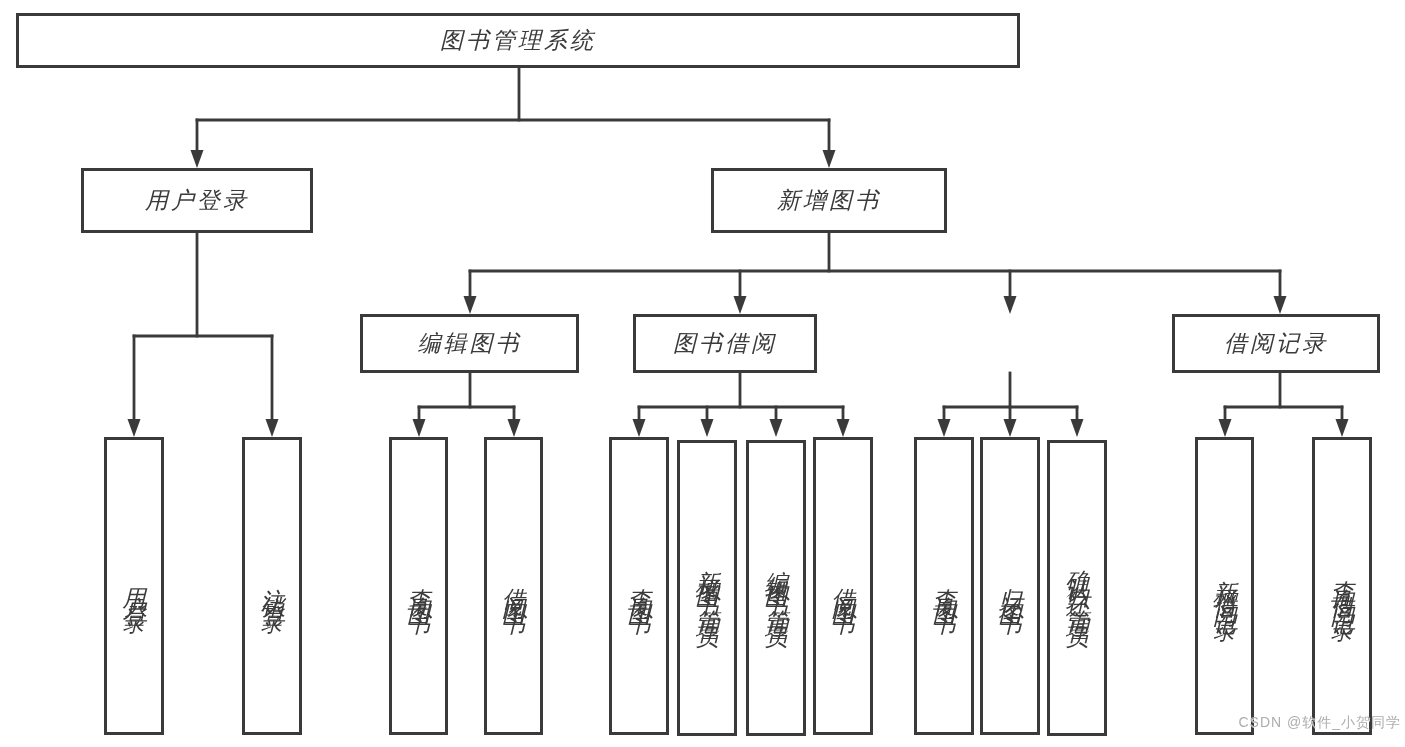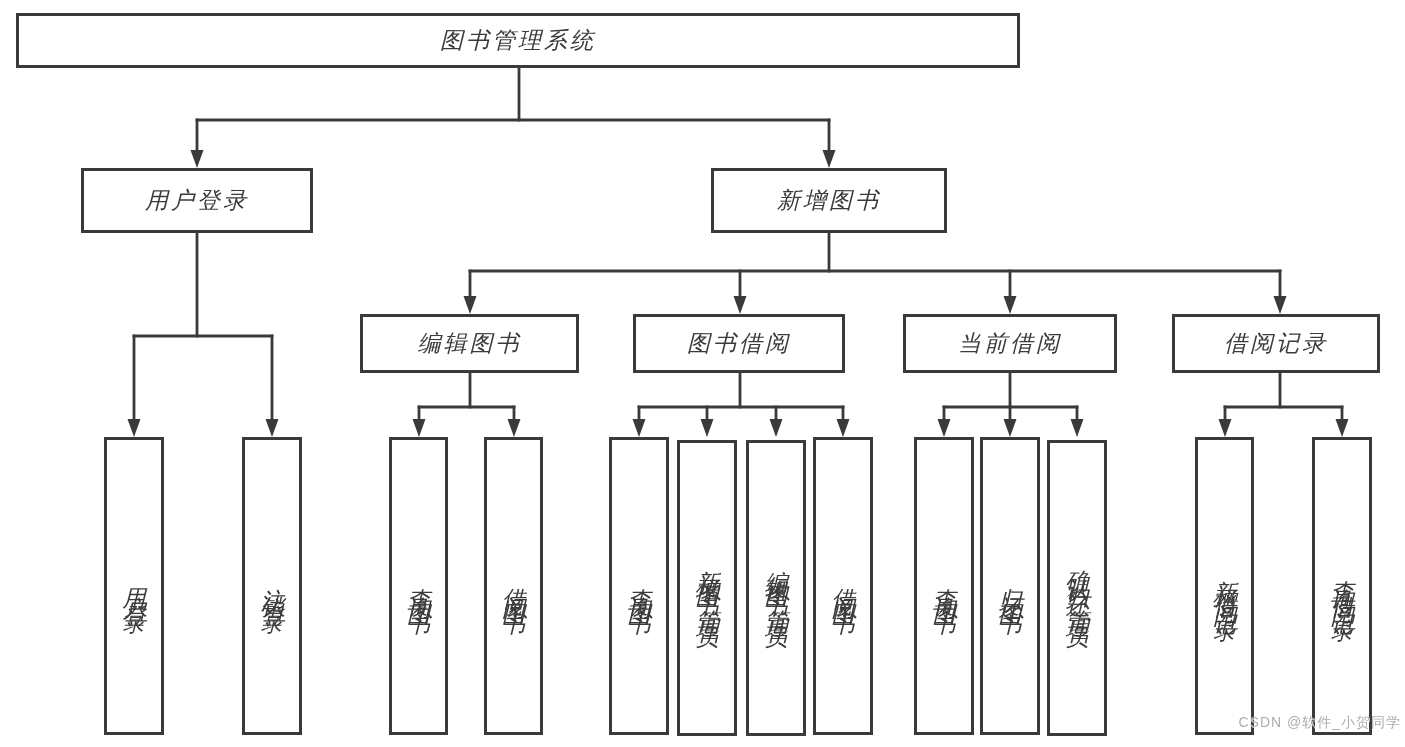--- a/index.html
+++ b/index.html
@@ -121,25 +121,22 @@
   <div class="box h" style="left:81px;top:168px;width:232px;height:65px">
     <span>用户登录</span>
   </div>
   <div class="box h" style="left:711px;top:168px;width:236px;height:65px">
     <span>新增图书</span>
   </div>
 
   <div class="box h" style="left:360px;top:314px;width:219px;height:59px">
     <span>编辑图书</span>
   </div>
-  <div class="box h" style="left:633px;top:314px;width:212px;height:59px">
+  <div class="box h" style="left:633px;top:314px;width:184px;height:59px">
     <span>图书借阅</span>
-  </div>
-  <div class="box h" style="left:903px;top:314px;width:214px;height:59px">
-    <span>当前借阅</span>
   </div>
   <div class="box h" style="left:1172px;top:314px;width:208px;height:59px">
     <span>借阅记录</span>
   </div>
 
   <div class="box v" style="left:104px;top:437px;width:60px;height:298px">
     <span>用户登录</span>
   </div>
   <div class="box v" style="left:242px;top:437px;width:60px;height:298px">
     <span>注销登录</span>

